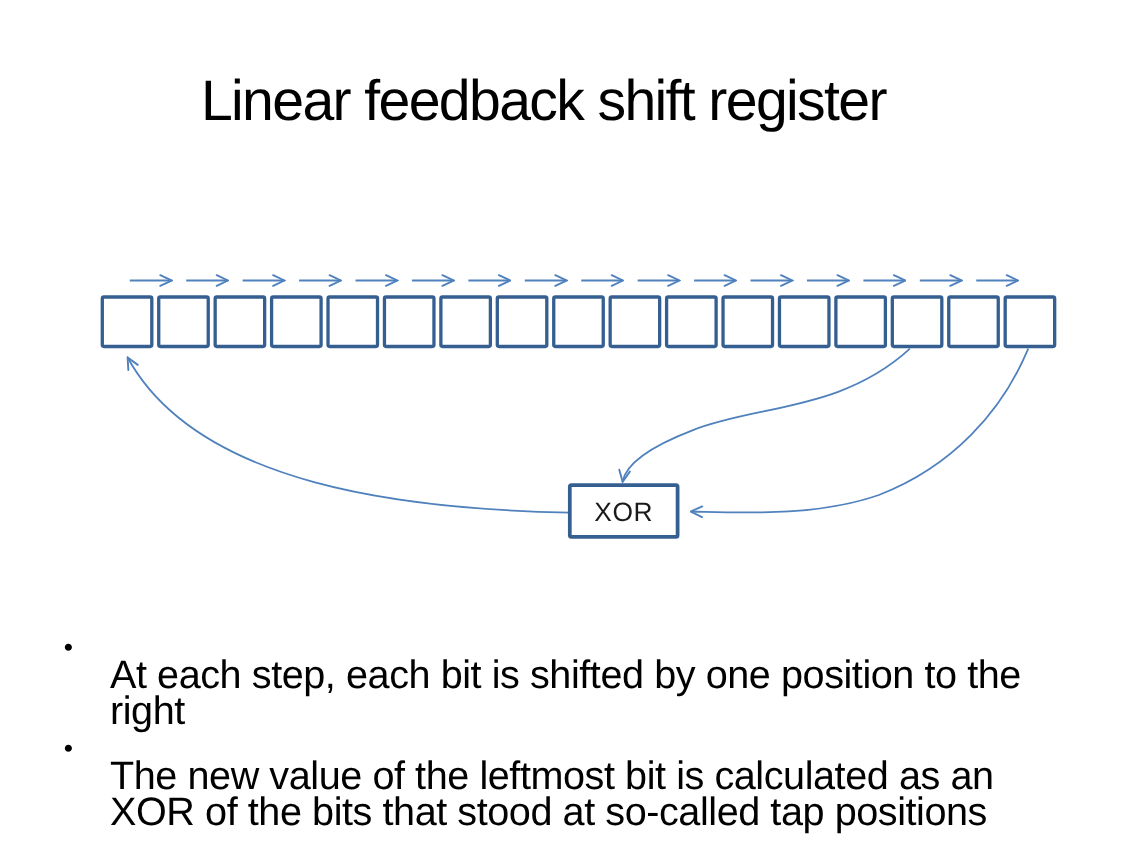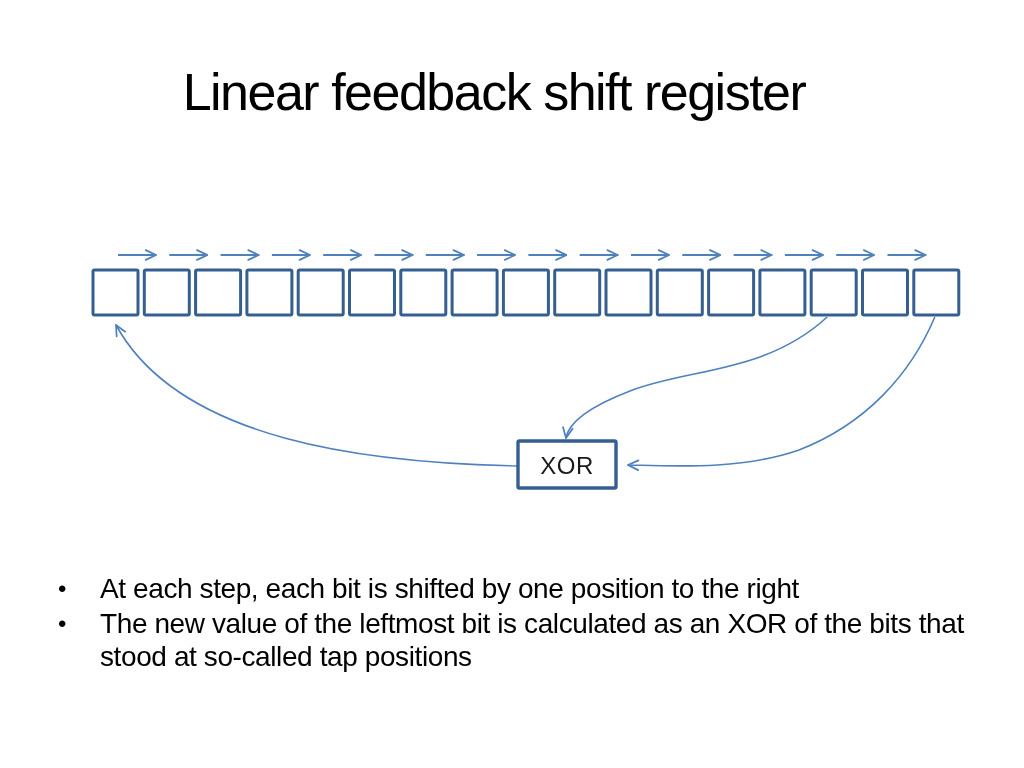--- a/index.html
+++ b/index.html
@@ -41,24 +41,25 @@
     margin-bottom: 2px;
   }
   .dot {
     flex: 0 0 42px;
     width: 42px;
     font-size: 24px;
     line-height: 33px;
     color: #000000;
   }
   .btext {
-    font-size: 28px;
+    font-size: 36px;
     line-height: 33px;
     letter-spacing: -0.4px;
     color: #000000;
+    margin-top: 24px;
   }
 </style>
 </head>
 <body>
 
 <div class="slide">
 
   <h1 class="title">Linear feedback shift register</h1>
 
   <svg id="diagram" class="diagram" width="1024" height="560" viewBox="0 0 1024 560">

